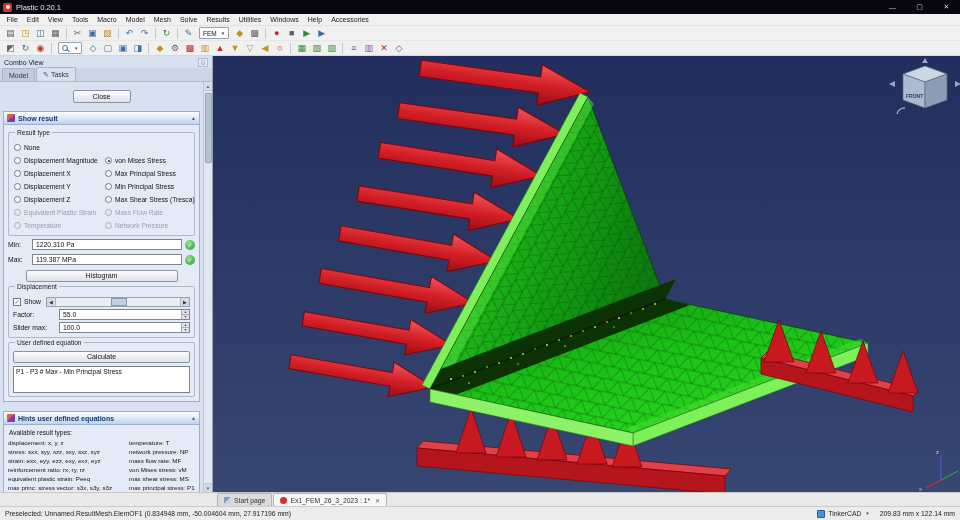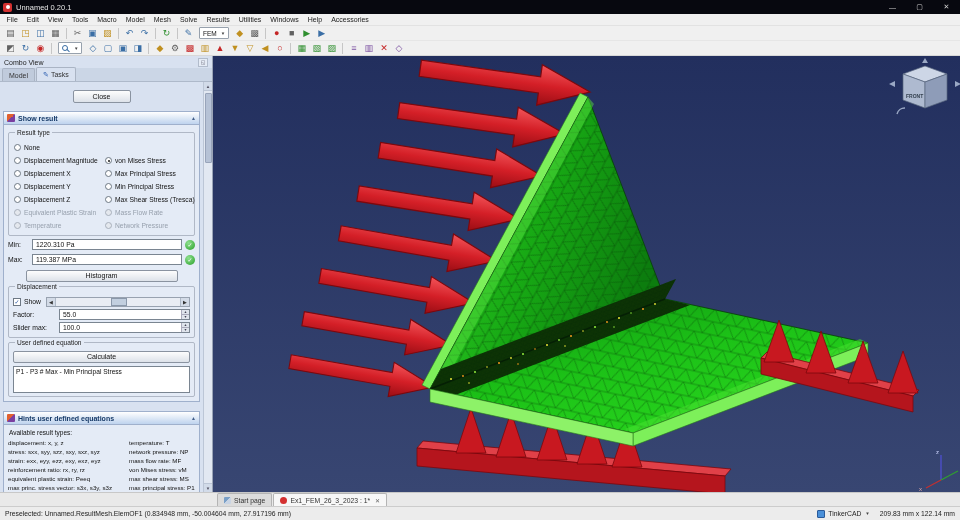--- a/index.html
+++ b/index.html
@@ -117,21 +117,21 @@
   .nav-style { font-size:6.8px; color:#222; }
   .status-dim { font-size:6.8px; color:#222; margin-left:10px; }
 </style>
 </head>
 <body>
 
 <div class="app">
 
   <div class="titlebar">
     <span class="fc-logo"></span>
-    <span class="title-text">Unnamed 0.20.1</span>
+    <span class="title-text">Plastic 0.20.1</span>
     <span class="win-controls">
       <span class="win-btn">—</span>
       <span class="win-btn">▢</span>
       <span class="win-btn">✕</span>
     </span>
   </div>
 
   <div class="menubar">
 
   <span class="menu-item">File</span>

